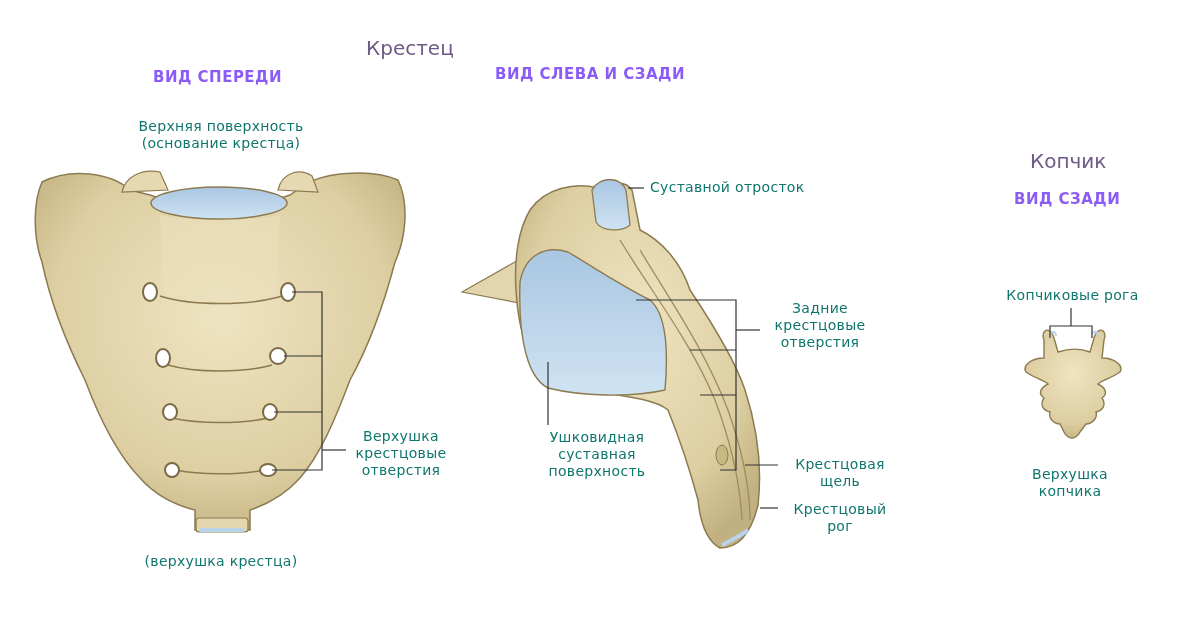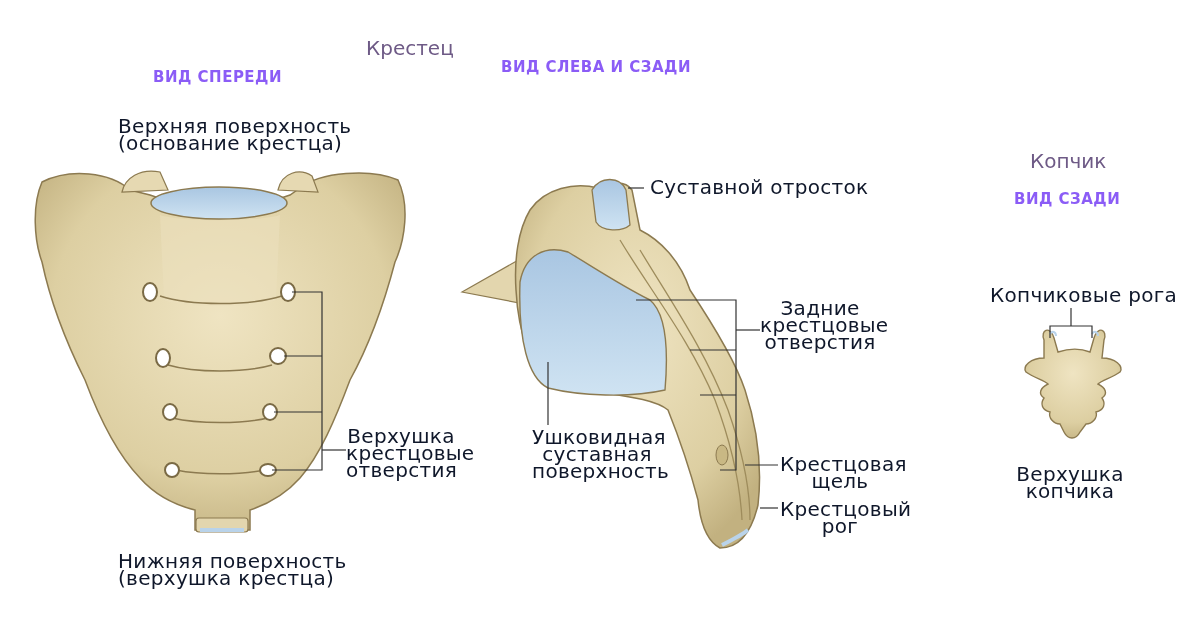--- a/index.html
+++ b/index.html
@@ -1,32 +1,32 @@
 <!DOCTYPE html>
 <html><head>
 <meta charset="utf-8">
 <style>
   html, body { margin:0; padding:0; background:#ffffff; }
   body { width:1200px; height:622px; position:relative; overflow:hidden;
          font-family:"DejaVu Sans", sans-serif; }
-  .lbl { position:absolute; color:#0f172a; font-size:20px; line-height:17px;
+  .lbl { position:absolute; color:#0f766e; font-size:14px; line-height:17px;
          text-align:center; white-space:nowrap; letter-spacing:0.3px; }
   .view { position:absolute; color:#8b5cf6; font-size:15px; font-weight:bold;
           letter-spacing:0.5px; white-space:nowrap; }
   .title { position:absolute; color:#6e5a86; font-size:20px; white-space:nowrap; }
   svg.art { position:absolute; left:0; top:0; }
 </style>
 </head>
 <body>
 
 <div class="title" style="left:366px;top:36px;">Крестец</div>
 <div class="title" style="left:1030px;top:149px;">Копчик</div>
 
 <div class="view" style="left:153px;top:68px;">ВИД СПЕРЕДИ</div>
-<div class="view" style="left:495px;top:58px;margin-left:6px;">ВИД СЛЕВА И СЗАДИ</div>
+<div class="view" style="left:495px;top:65px;">ВИД СЛЕВА И СЗАДИ</div>
 <div class="view" style="left:1014px;top:190px;">ВИД СЗАДИ</div>
 
 <svg class="art" width="1200" height="622" viewBox="0 0 1200 622">
   <defs>
     <radialGradient id="boneG" cx="50%" cy="40%" r="65%">
       <stop offset="0%" stop-color="#efe4c2"></stop>
       <stop offset="70%" stop-color="#ddcfa2"></stop>
       <stop offset="100%" stop-color="#c2b180"></stop>
     </radialGradient>
     <linearGradient id="cartG" x1="0" y1="0" x2="0" y2="1">
@@ -129,21 +129,20 @@
 <div class="lbl" style="left:118px;top:118px;width:206px;">
   <div>Верхняя поверхность</div>
   <div>(основание крестца)</div>
 </div>
 <div class="lbl" style="left:346px;top:428px;width:110px;">
   <div>Верхушка</div>
   <div>крестцовые</div>
   <div>отверстия</div>
 </div>
 <div class="lbl" style="left:118px;top:553px;width:206px;">
-  <div>Нижняя поверхность</div>
   <div>(верхушка крестца)</div>
 </div>
 
 <div class="lbl" style="left:650px;top:179px;text-align:right;">Суставной отросток</div>
 <div class="lbl" style="left:760px;top:300px;width:120px;">
   <div>Задние</div>
   <div>крестцовые</div>
   <div>отверстия</div>
 </div>
 <div class="lbl" style="left:532px;top:429px;width:130px;">

